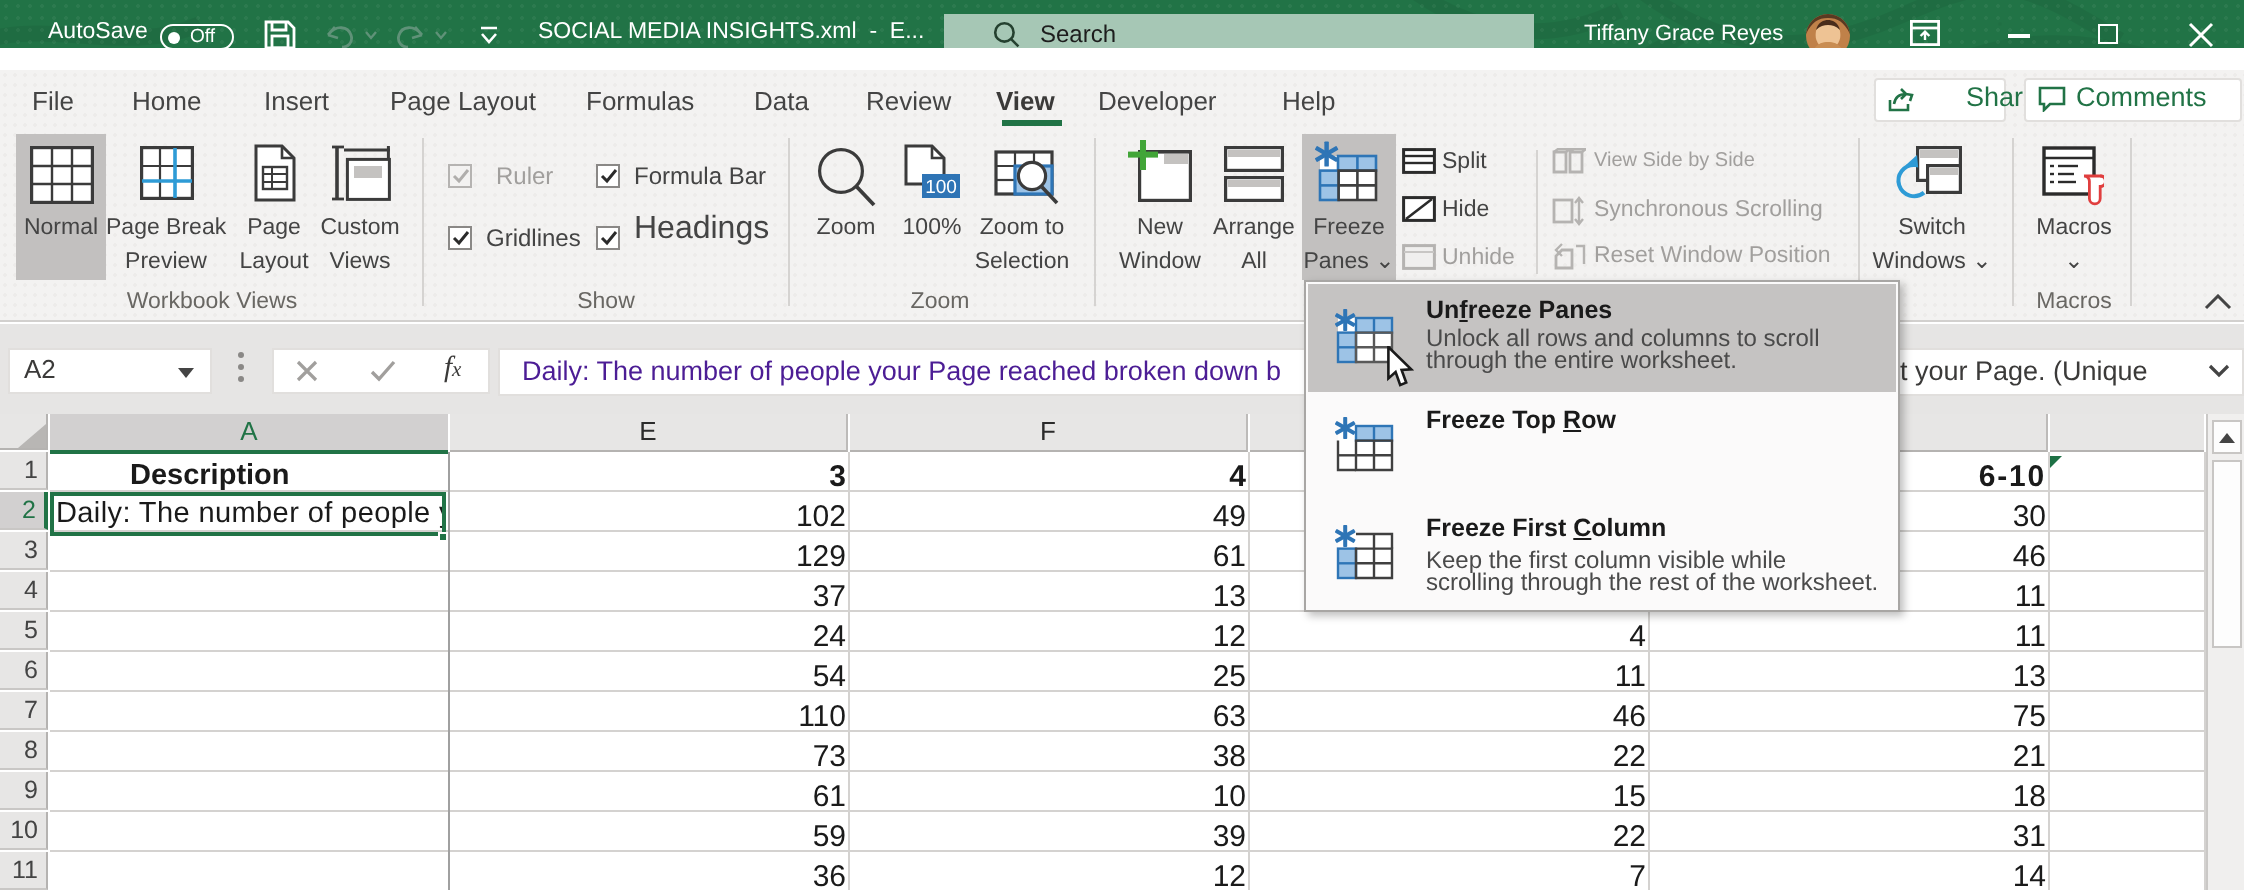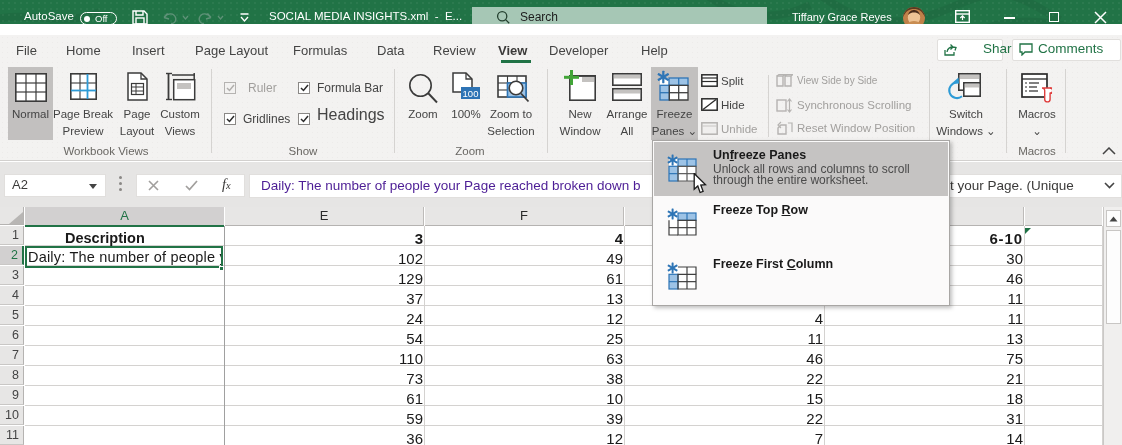--- a/index.html
+++ b/index.html
@@ -534,13 +534,14 @@
           <line x1="18" y1="0" x2="18" y2="7.3"></line>
         </g>
       </g>
       <g fill="#2e75b6" transform="translate(7.6,8)">
         <rect x="-1" y="-5.5" width="2" height="11" rx="0.4"></rect>
         <rect x="-1" y="-5.5" width="2" height="11" rx="0.4" transform="rotate(60)"></rect>
         <rect x="-1" y="-5.5" width="2" height="11" rx="0.4" transform="rotate(-60)"></rect>
       </g>
     </svg>
   <div class="abs mtitle" style="left:60px; top:116px;">Freeze First <span class="u">C</span>olumn</div>
+  <div class="abs mdesc" style="left:60px; top:133.5px;">Keep the first column visible while<br>scrolling through the rest of the worksheet.</div>
 </div>
 
 </body></html>

